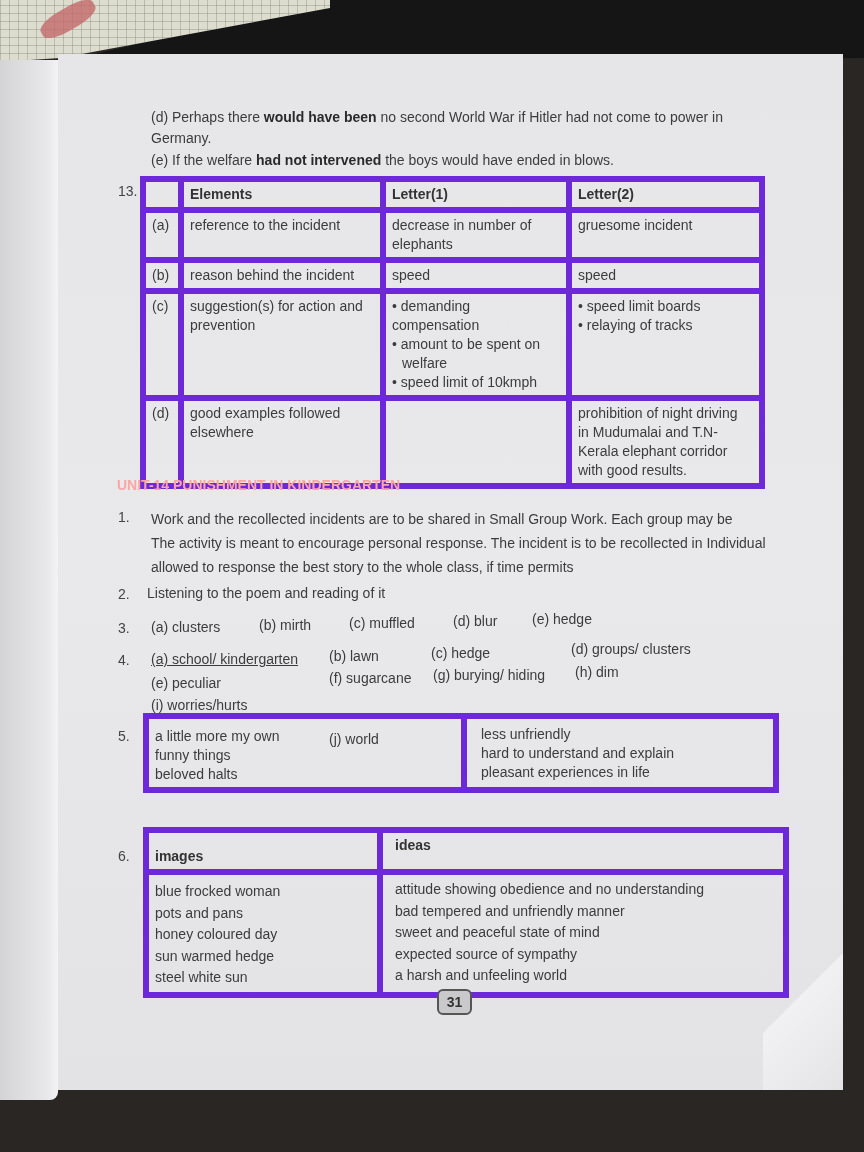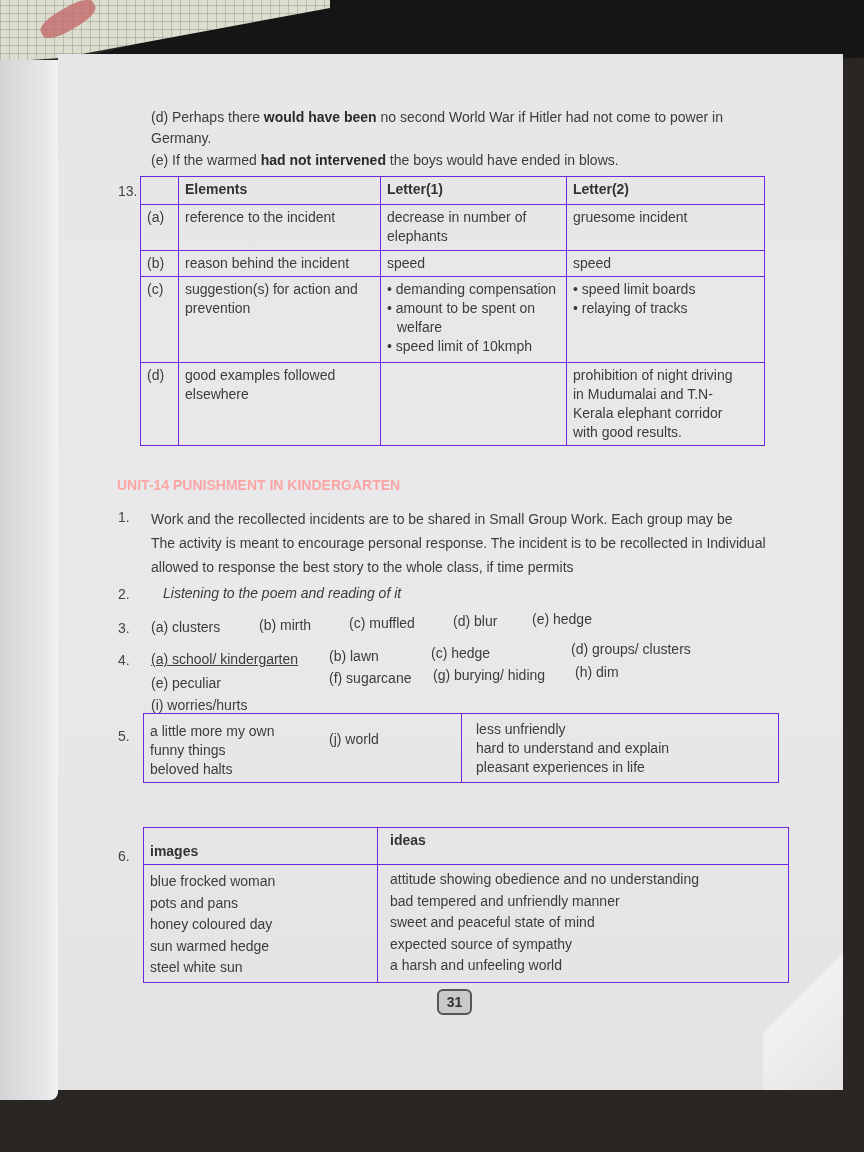--- a/index.html
+++ b/index.html
@@ -28,21 +28,21 @@
     position:absolute; left:58px; top:54px; width:785px; height:1036px;
     background:linear-gradient(180deg,#e6e6e8 0%,#e9e9eb 50%,#e3e3e5 100%);
   }
   .page-fold {
     position:absolute; right:0; bottom:0; width:80px; height:150px;
     background:linear-gradient(135deg, transparent 40%, #f1f1f3 41%, #e4e4e6 100%);
   }
   .txt { position:absolute; font-size:14px; line-height:19px; color:#3c3c3e; white-space:nowrap; }
   .txt b { color:#2a2a2c; }
   table.grid { position:absolute; border-collapse:collapse; font-size:14px; color:#3c3c3e; }
-  table.grid td { border:1px solid #6d28d9; vertical-align:top; padding:3px 6px; line-height:19px; }
+  table.grid td { border:6px solid #6d28d9; vertical-align:top; padding:3px 6px; line-height:19px; }
   .hdr { font-weight:bold; color:#333; }
   .bul::before { content:"• "; }
   .bul { display:block; }
   .ind { display:block; padding-left:10px; }
   .qnum { position:absolute; font-size:14px; color:#444; }
   .line { display:block; }
   .pagenum {
     position:absolute; left:437px; top:989px; width:31px; height:22px;
     border:2px solid #555; border-radius:6px; background:#c9c9cb;
     font-size:14px; text-align:center; line-height:22px; font-weight:bold; color:#333;
@@ -59,21 +59,21 @@
 
 <div class="page">
   <div class="page-fold"></div>
 </div>
 
 <div class="txt" style="left:151px;top:108px;">
   <span>(d) Perhaps there </span><b>would have been</b><span> no second World War if Hitler had not come to power in</span>
 </div>
 <div class="txt" style="left:151px;top:129px;">Germany.</div>
 <div class="txt" style="left:151px;top:151px;">
-  <span>(e) If the warmed </span><b>had not intervened</b><span> the boys would have ended in blows.</span>
+  <span>(e) If the welfare </span><b>had not intervened</b><span> the boys would have ended in blows.</span>
 </div>
 
 <div class="qnum" style="left:118px;top:183px;">13.</div>
 <table class="grid" style="left:140px;top:176px;width:625px;">
   <colgroup>
       <col style="width:38px">
       <col style="width:202px">
       <col style="width:186px">
       <col>
     </colgroup>
@@ -136,21 +136,21 @@
 <div class="txt" style="left:117px;top:476px;font-weight:bold;color:#fca5a5;">UNIT-14  PUNISHMENT IN KINDERGARTEN</div>
 
 <div class="qnum" style="left:118px;top:509px;">1.</div>
 <div class="txt" style="left:151px;top:507px;line-height:24px;">
   <span class="line">Work and the recollected incidents are to be shared in Small Group Work. Each group may be</span>
   <span class="line">The activity is meant to encourage personal response. The incident is to be recollected in Individual</span>
   <span class="line">allowed to response  the best story to the whole class, if time permits</span>
 </div>
 
 <div class="qnum" style="left:118px;top:586px;">2.</div>
-<div class="txt" style="left:163px;top:584px;font-style:italic;">Listening to the poem and reading of it</div>
+<div class="txt" style="left:147px;top:584px;">Listening to the poem and reading of it</div>
 
 <div class="qnum" style="left:118px;top:620px;">3.</div>
 <div class="txt" style="left:151px;top:618px;">(a) clusters</div>
 <div class="txt" style="left:259px;top:616px;">(b) mirth</div>
 <div class="txt" style="left:349px;top:614px;">(c) muffled</div>
 <div class="txt" style="left:453px;top:612px;">(d) blur</div>
 <div class="txt" style="left:532px;top:610px;">(e) hedge</div>
 
 <div class="qnum" style="left:118px;top:652px;">4.</div>
 <div class="txt" style="left:151px;top:650px;text-decoration:underline;">(a) school/ kindergarten</div>

